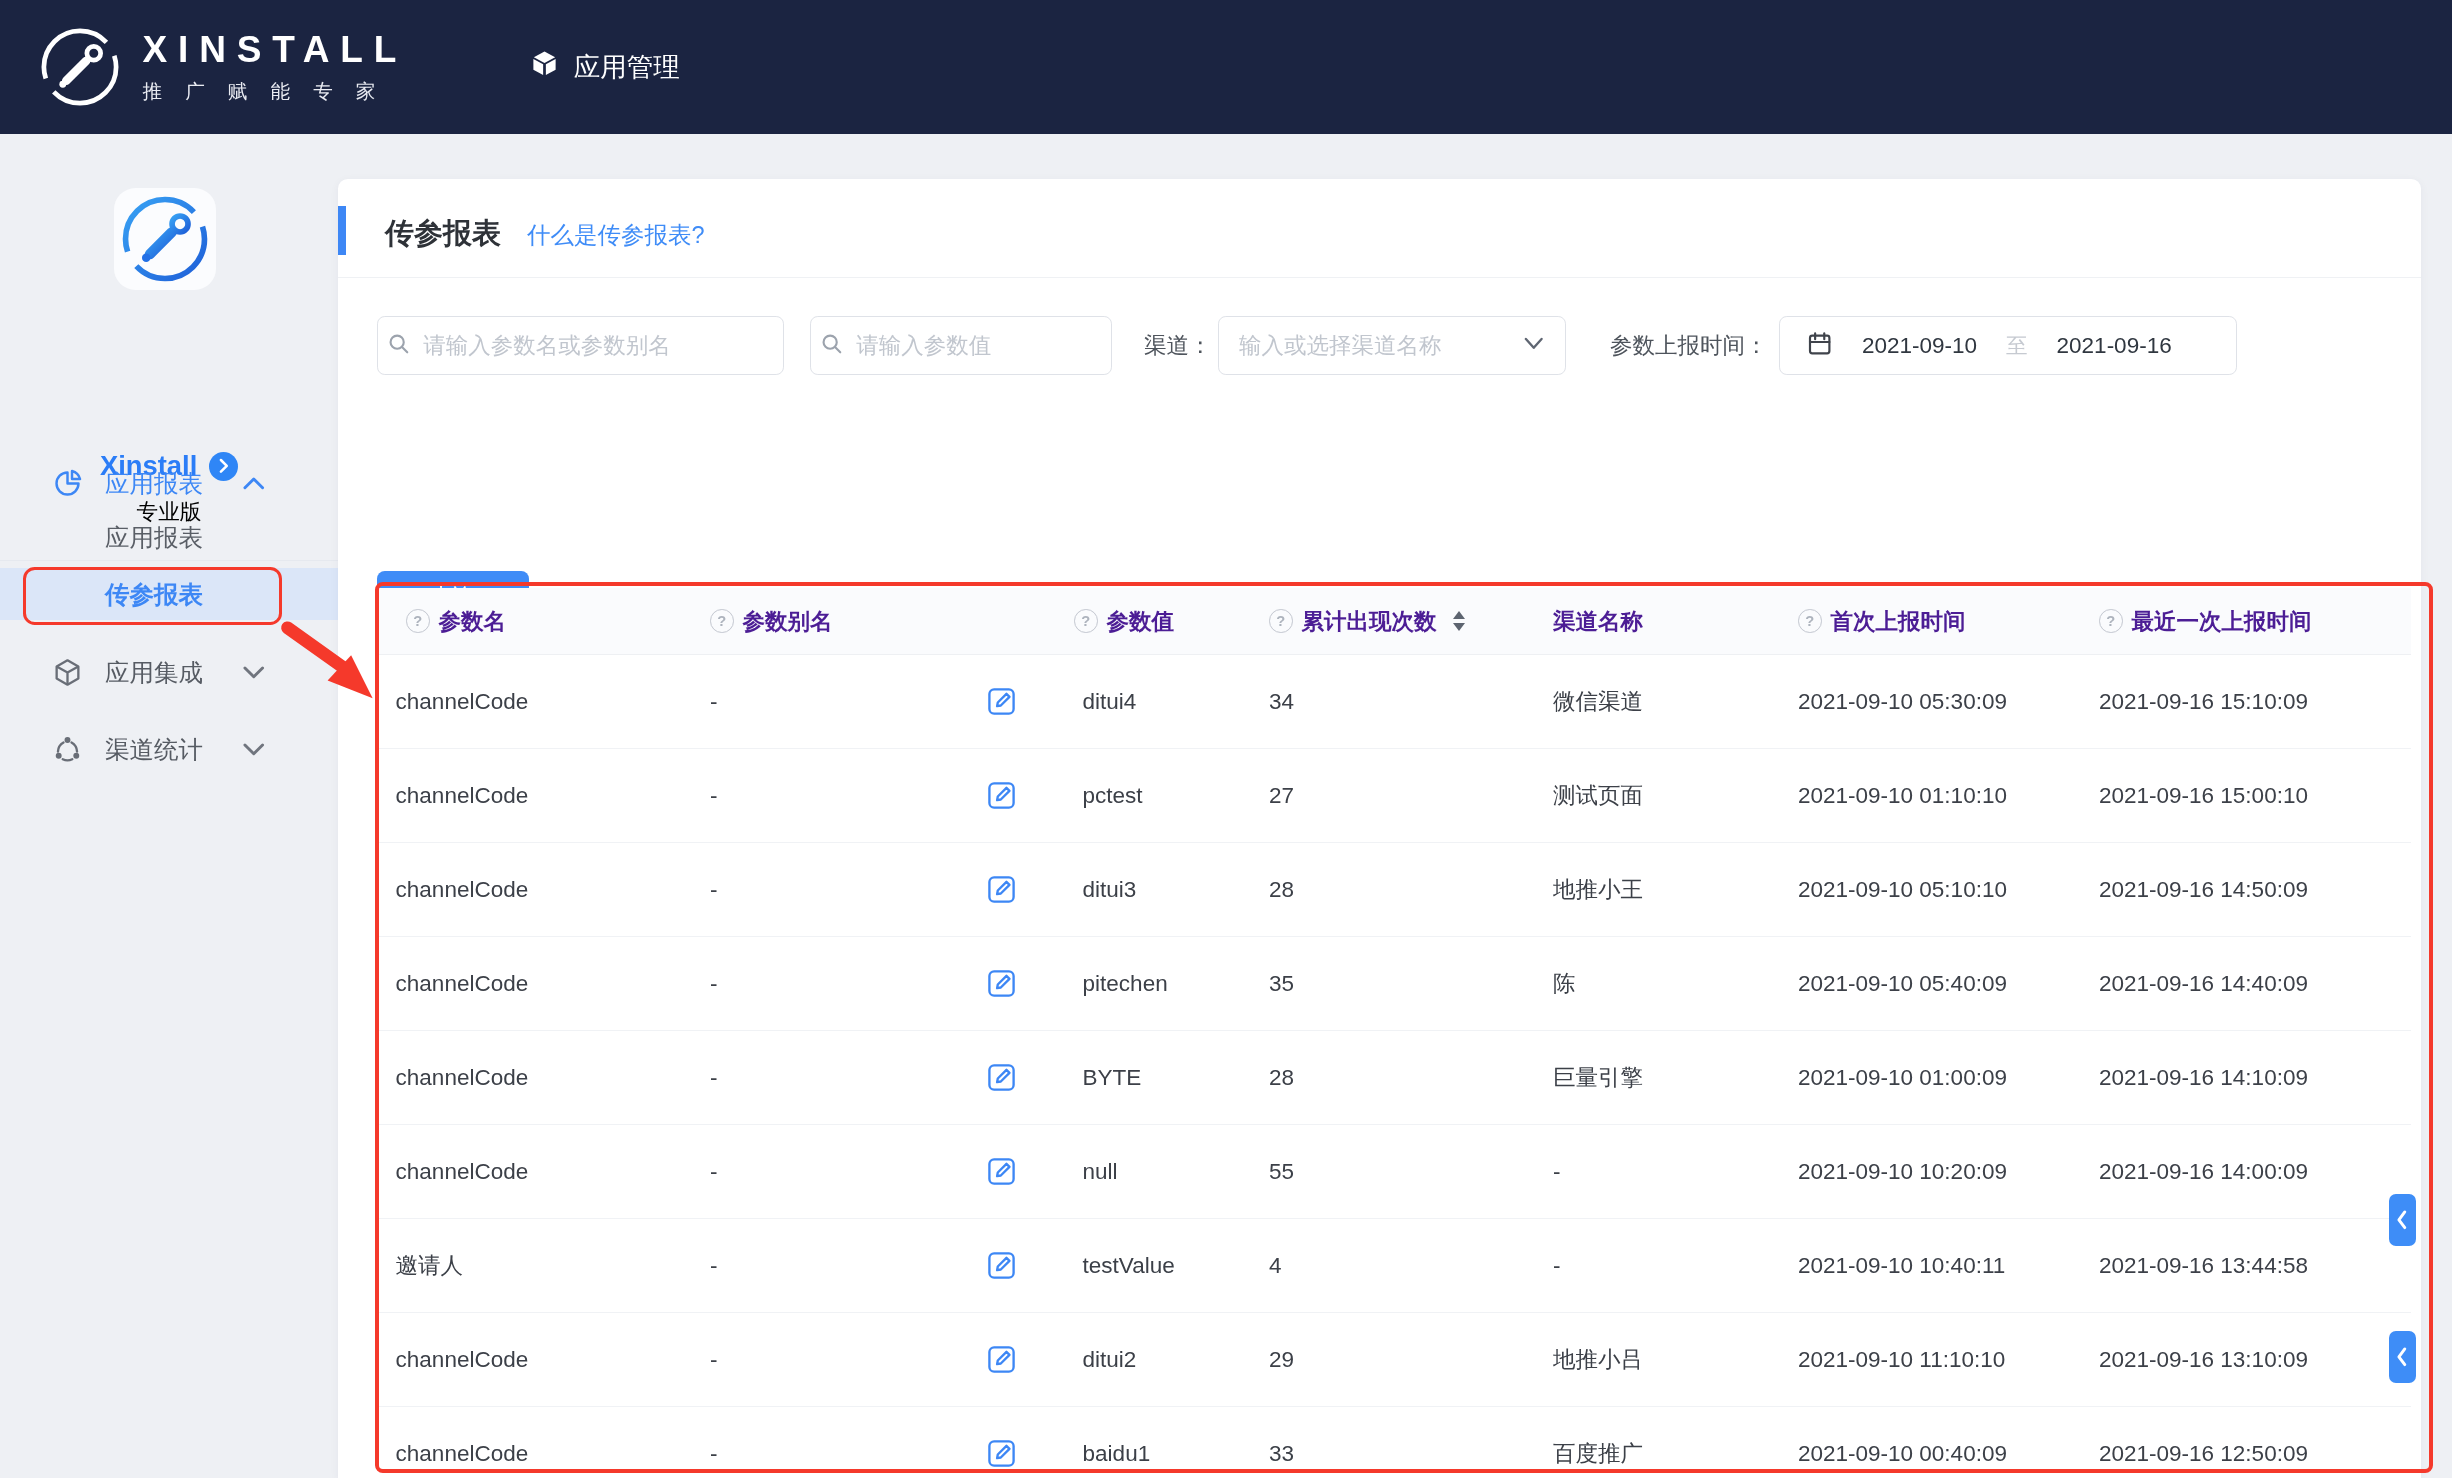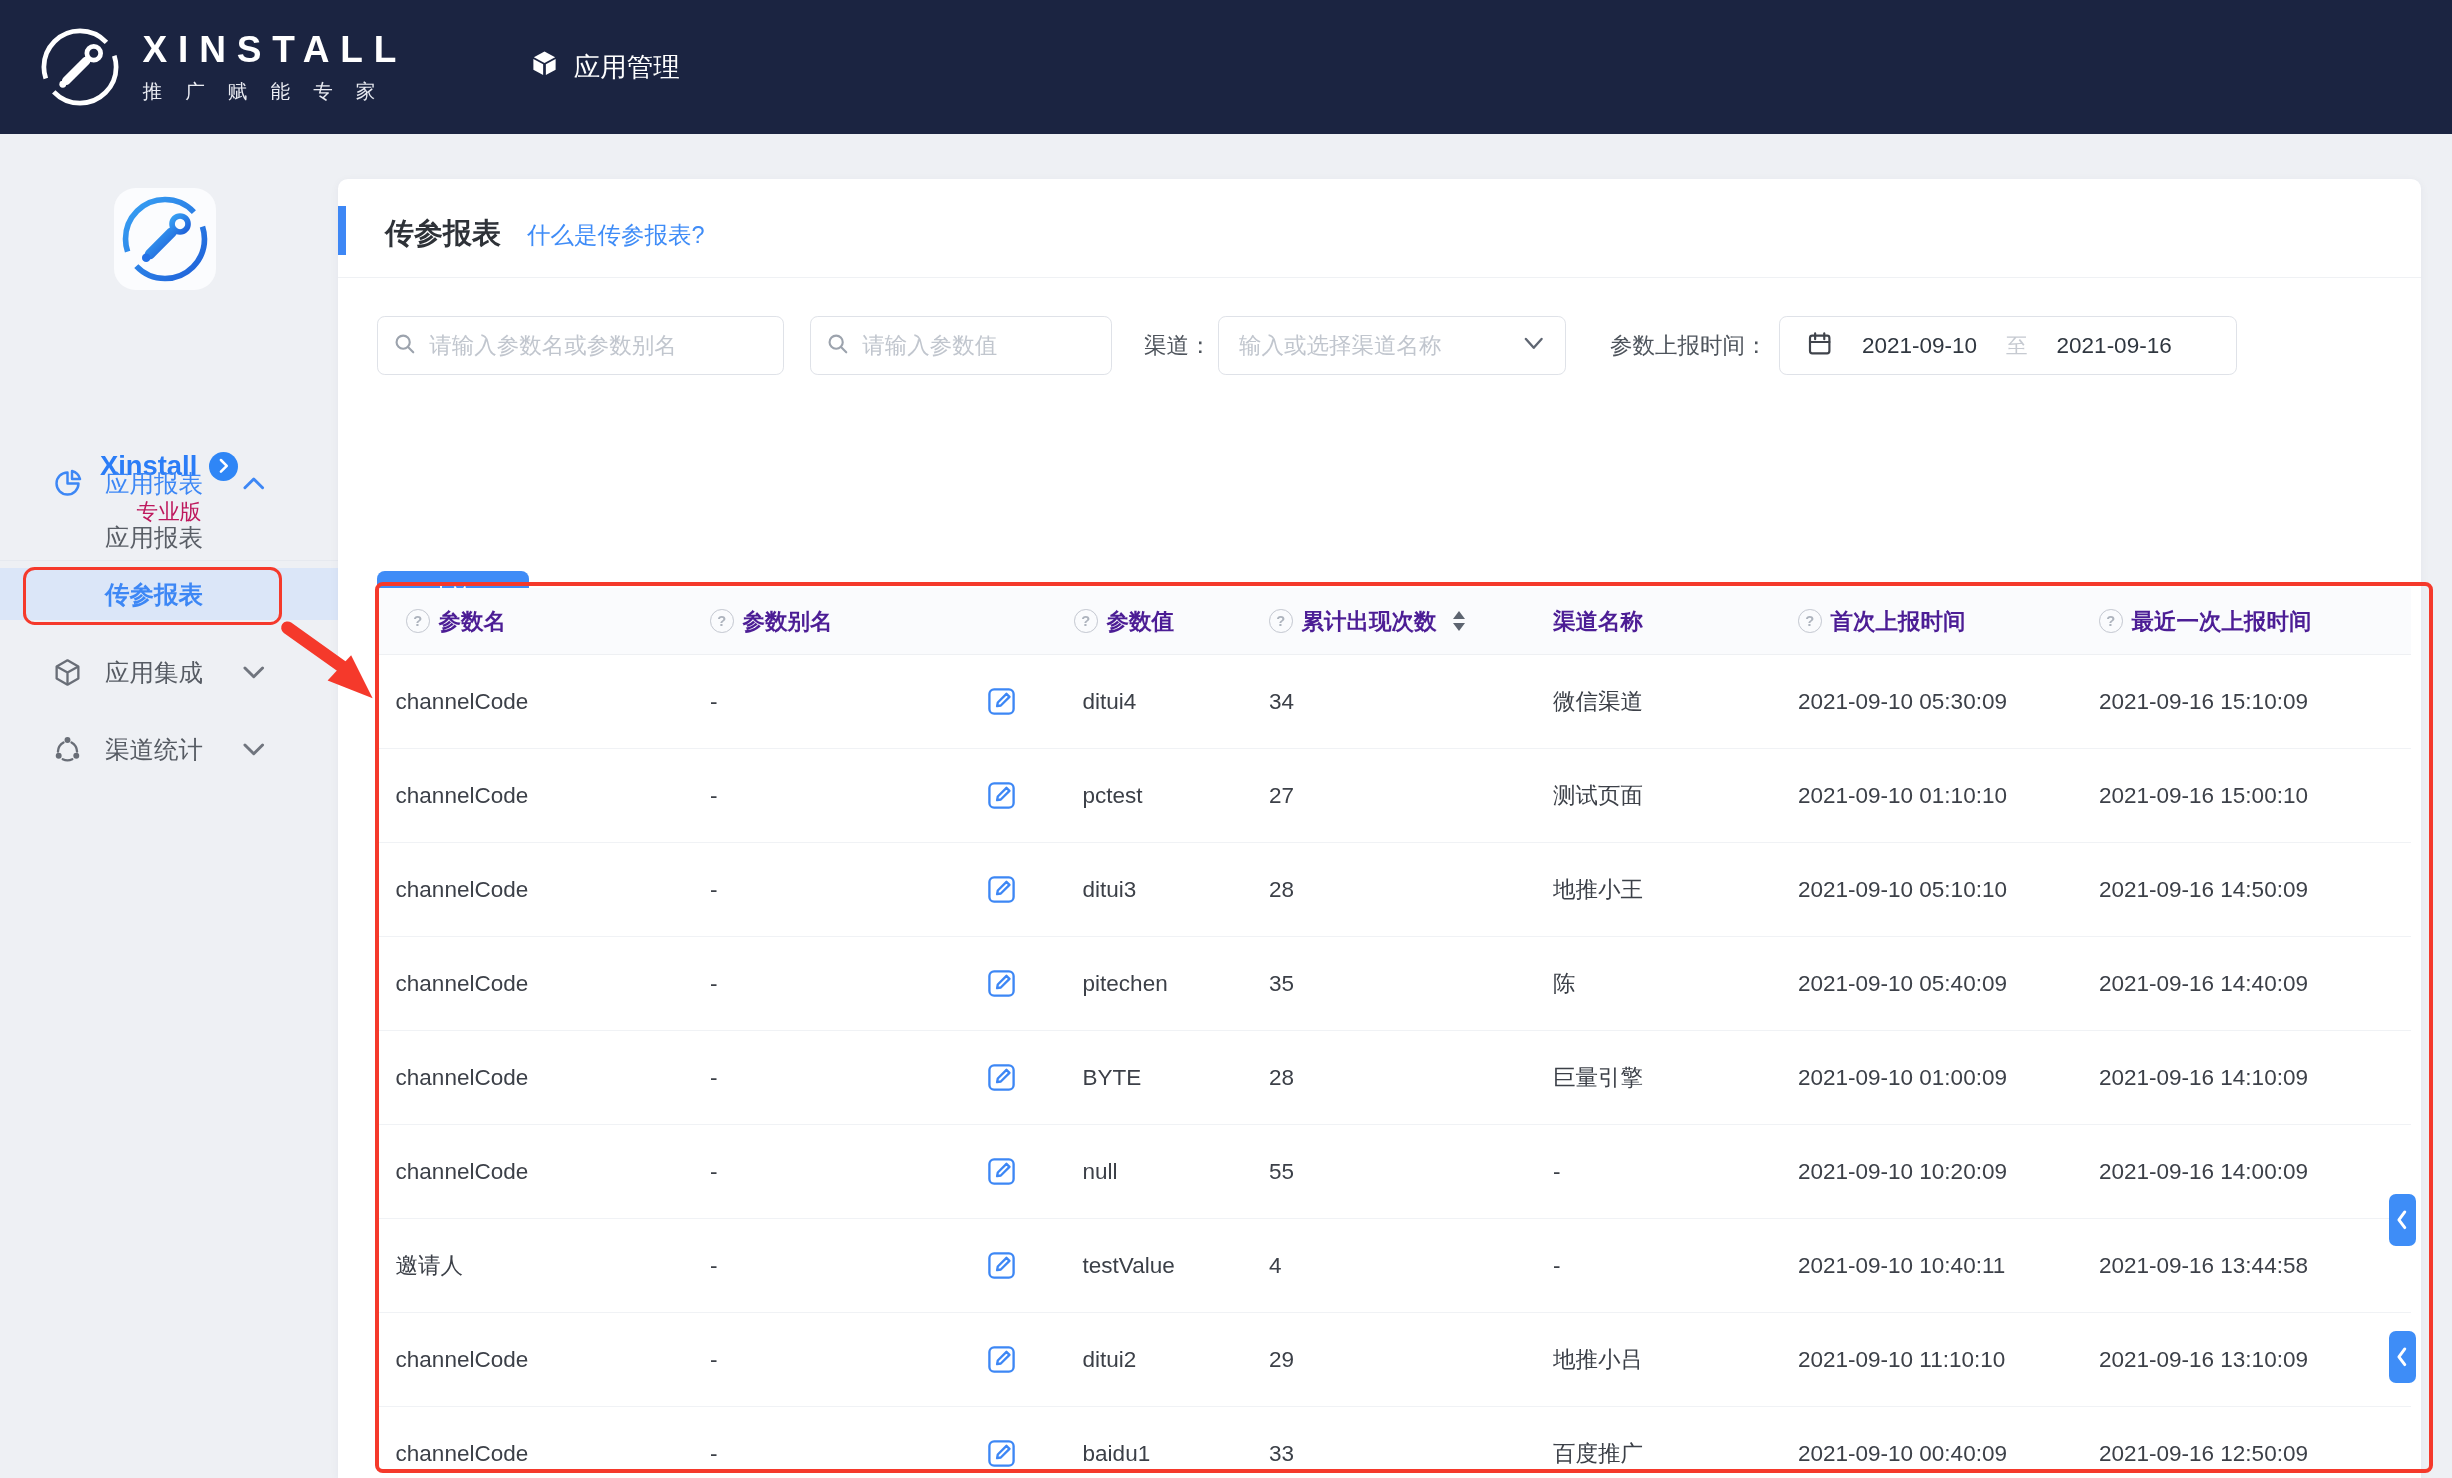--- a/index.html
+++ b/index.html
@@ -16,39 +16,39 @@
   .brand-txt{display:flex;flex-direction:column;}
   .brand-name{color:#fff;font-size:37px;font-weight:bold;letter-spacing:10.8px;}
   .brand-tag{color:#e9ebf2;font-size:19.6px;letter-spacing:8.8px;margin-top:7.8px;}
   .nav-item{display:flex;align-items:center;gap:14.7px;margin-left:123px;color:#fff;font-size:26.5px;cursor:pointer;}
   
   .sidebar{position:absolute;top:134px;left:0;width:338px;bottom:0;}
   .side-logo{position:absolute;top:54px;left:114px;width:102px;height:102px;background:#fbfcfe;border-radius:21.6px;display:flex;align-items:center;justify-content:center;}
   .side-app{position:absolute;top:316px;left:0;width:100%;display:flex;align-items:center;justify-content:center;gap:11.8px;}
   .side-app-name{color:#2b7df7;font-size:27.4px;font-weight:bold;}
   .side-badge{width:29px;height:29px;border-radius:50%;background:#2f86f6;display:flex;align-items:center;justify-content:center;}
-  .side-plan{position:absolute;top:363px;left:0;width:100%;text-align:center;color:#be185d;font-size:21.6px;}
+  .side-plan{position:absolute;top:363px;left:0;width:100%;text-align:center;color:#000000;font-size:21.6px;}
   .side-div2{position:absolute;top:426px;left:0;right:0;border-top:1px solid #e6e9ef;}
   .mi{position:absolute;left:0;right:0;display:flex;align-items:center;cursor:pointer;}
   .mi .ic{position:absolute;left:51px;width:33px;height:33px;display:flex;align-items:center;justify-content:center;}
   .mi .lbl{position:absolute;left:105px;font-size:24.5px;}
   .mi .caret{position:absolute;left:242px;display:flex;}
   .mi-blue .lbl{color:#3d87f5;}
   .mi-gray .lbl{color:#565b63;}
   .mi-sub .lbl{color:#595e66;}
   .mi-active{background:#dbe6f8;}
   .mi-active .lbl{color:#3d87f5;}
   
   .card{position:absolute;left:338px;top:179px;right:31px;bottom:0;background:#fff;border-radius:9.8px 9.8px 0 0;box-shadow:0 2px 9.8px rgba(30,40,70,.05);}
   .accent{position:absolute;left:0;top:27.4px;width:7.8px;height:49px;background:#3d87f5;}
   .page-title{position:absolute;left:47px;top:35px;font-size:29px;font-weight:bold;color:#2e3238;}
   .help-link{position:absolute;left:189px;top:40px;font-size:23.5px;color:#3f8cf7;cursor:pointer;}
   .title-div{position:absolute;top:98px;left:0;right:0;border-top:1px solid #eff1f4;}
   
-  .inp{position:absolute;top:137px;height:59px;background:#fff;border:1px solid #dfe2e8;border-radius:7.8px;display:flex;align-items:center;padding-left:14px;box-sizing:border-box;}
+  .inp{position:absolute;top:137px;height:59px;background:#fff;border:1px solid #dfe2e8;border-radius:7.8px;display:flex;align-items:center;padding-left:8px;box-sizing:border-box;}
   .inp input{border:none;outline:none;background:transparent;flex:1;font-size:22.5px;color:#303740;font-family:inherit;padding:0;margin-left:11.8px;}
   .inp input::placeholder{color:#c1c6ce;}
   .flabel{position:absolute;top:137px;height:59px;line-height:59px;font-size:22.5px;color:#4e545c;}
   .select{position:absolute;top:137px;height:59px;background:#fff;border:1px solid #dfe2e8;border-radius:7.8px;box-sizing:border-box;display:flex;align-items:center;padding:0 20px;cursor:pointer;}
   .select .ph{flex:1;font-size:22.5px;color:#c1c6ce;}
   .datebox{position:absolute;top:137px;height:59px;background:#fff;border:1px solid #dfe2e8;border-radius:7.8px;box-sizing:border-box;display:flex;align-items:center;padding:0 25.5px;gap:29px;}
   .datebox .dt{font-size:22.5px;color:#303740;cursor:pointer;}
   .datebox .sep{font-size:21.6px;color:#c6cad1;}
   .btn{position:absolute;background:#3f8cf7;color:#fff;border:none;border-radius:7.8px;font-size:23.5px;display:flex;align-items:center;justify-content:center;cursor:pointer;font-family:inherit;}
   .note{position:absolute;left:294px;top:481px;height:51px;line-height:51px;font-size:22.5px;color:#9ba1ab;}

